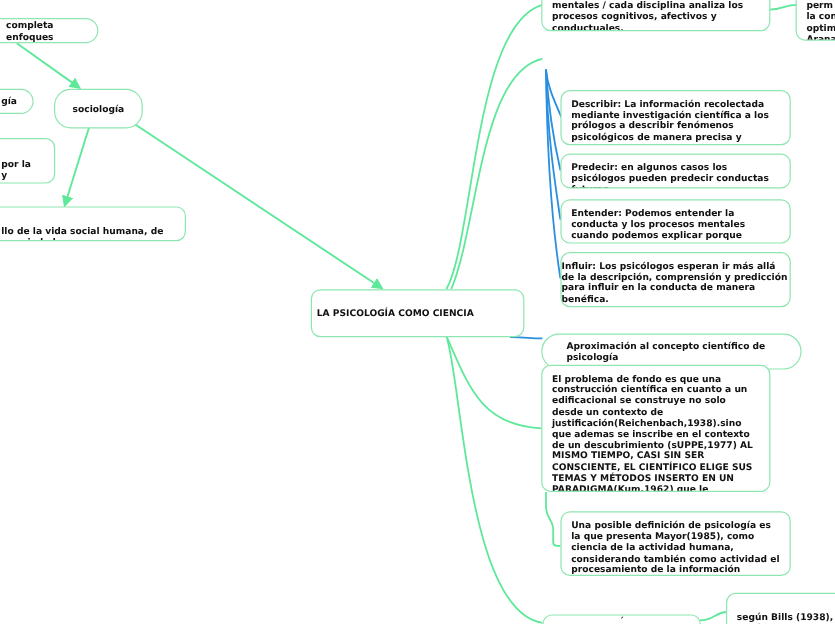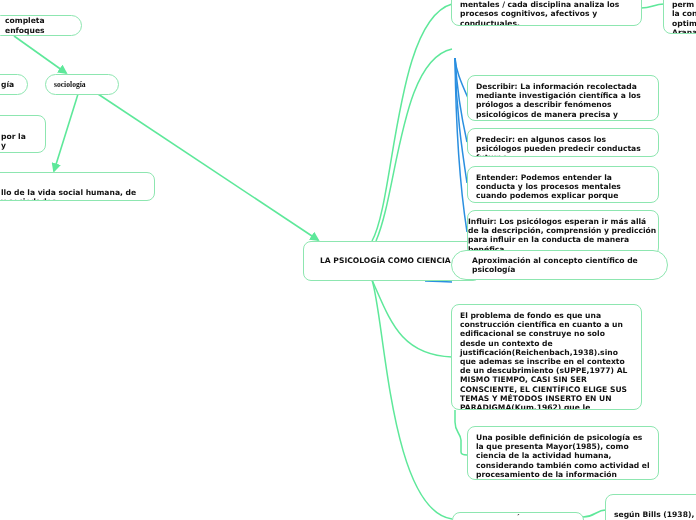--- a/index.html
+++ b/index.html
@@ -6,21 +6,21 @@
   body { width:696px; height:520px; position:relative; overflow:hidden;
          font-family:"DejaVu Sans", sans-serif; }
   #canvas { position:absolute; left:0; top:0; width:696px; height:520px; }
   svg.links { position:absolute; left:0; top:0; }
   .node { position:absolute; box-sizing:border-box; background:#ffffff;
           border:1.5px solid #8de6b0; border-radius:8px;
           font-family:"DejaVu Sans", sans-serif; font-weight:bold;
           font-size:7.6px; line-height:9.2px; color:#111111;
           padding:6px 8px; overflow:hidden; white-space:normal; }
   .node.pill { border-radius:14px; display:flex; align-items:center; }
-  .node.center { display:flex; align-items:center; padding-left:16px;margin-left:44px; }
+  .node.center { display:flex; align-items:center; padding-left:4px; }
   .node span { display:block; }
 </style>
 </head>
 <body>
 
 <div id="canvas">
 
   <svg class="links" width="696" height="520">
     <defs>
       <marker id="arrow" viewBox="0 0 10 10" refX="8" refY="5" markerWidth="6" markerHeight="6" orient="auto">
@@ -53,21 +53,21 @@
   </svg>
 
   <div class="node pill" style="left:-10px; top:15px; width:92px; height:21px; padding-left:14px;">
     <span>completa enfoques</span>
   </div>
 
   <div class="node pill" style="left:-20px; top:74px; width:48px; height:21px; padding-left:20px;">
     <span>gía</span>
   </div>
 
-  <div class="node pill" style="left:45px; top:74px; width:74px; height:21px; justify-content:flex-start;font-family:Liberation Serif, serif;">
+  <div class="node pill" style="left:45px; top:74px; width:74px; height:33px; justify-content:center;">
     <span>sociología</span>
   </div>
 
   <div class="node" style="left:-20px; top:115px; width:66px; height:38px; padding:7px 8px 0 20px; white-space:pre-line;">
     <span>por la
 y</span>
   </div>
 
   <div class="node" style="left:-20px; top:172px; width:175px; height:29px; padding:6px 8px 0 20px; white-space:pre-line;">
     <span>llo de la vida social humana, de
@@ -101,21 +101,21 @@
   </div>
 
   <div class="node" style="left:467px; top:166px; width:192px; height:37px; padding:6px 8px;">
     <span>Entender: Podemos entender la conducta y los procesos mentales cuando podemos explicar porque ocurren</span>
   </div>
 
   <div class="node" style="left:467px; top:210px; width:192px; height:46px; padding:6px 0;">
     <span>Influir: Los psicólogos esperan ir más allá de la descripción, comprensión y predicción para influir en la conducta de manera benéfica.</span>
   </div>
 
-  <div class="node pill" style="left:451px; top:250px; width:217px; height:30px; padding-left:20px; border-radius:16px;">
+  <div class="node pill" style="left:451px; top:278px; width:217px; height:30px; padding-left:20px; border-radius:16px;">
     <span>Aproximación al concepto científico de psicología</span>
   </div>
 
   <div class="node" style="left:451px; top:304px; width:191px; height:106px; padding:6px 8px;">
     <span>El problema de fondo es que una construcción científica en cuanto a un edificacional se construye no solo desde un contexto de justificación(Reichenbach,1938).sino que ademas se inscribe en el contexto de un descubrimiento (sUPPE,1977) AL MISMO TIEMPO, CASI SIN SER CONSCIENTE, EL CIENTÍFICO ELIGE SUS TEMAS Y MÉTODOS INSERTO EN UN PARADIGMA(Kum,1962) que le determina.</span>
   </div>
 
   <div class="node" style="left:467px; top:426px; width:192px; height:54px; padding:6px 8px;">
     <span>Una posible definición de psicología es la que presenta Mayor(1985), como ciencia de la actividad humana, considerando también como actividad el procesamiento de la información</span>
   </div>

